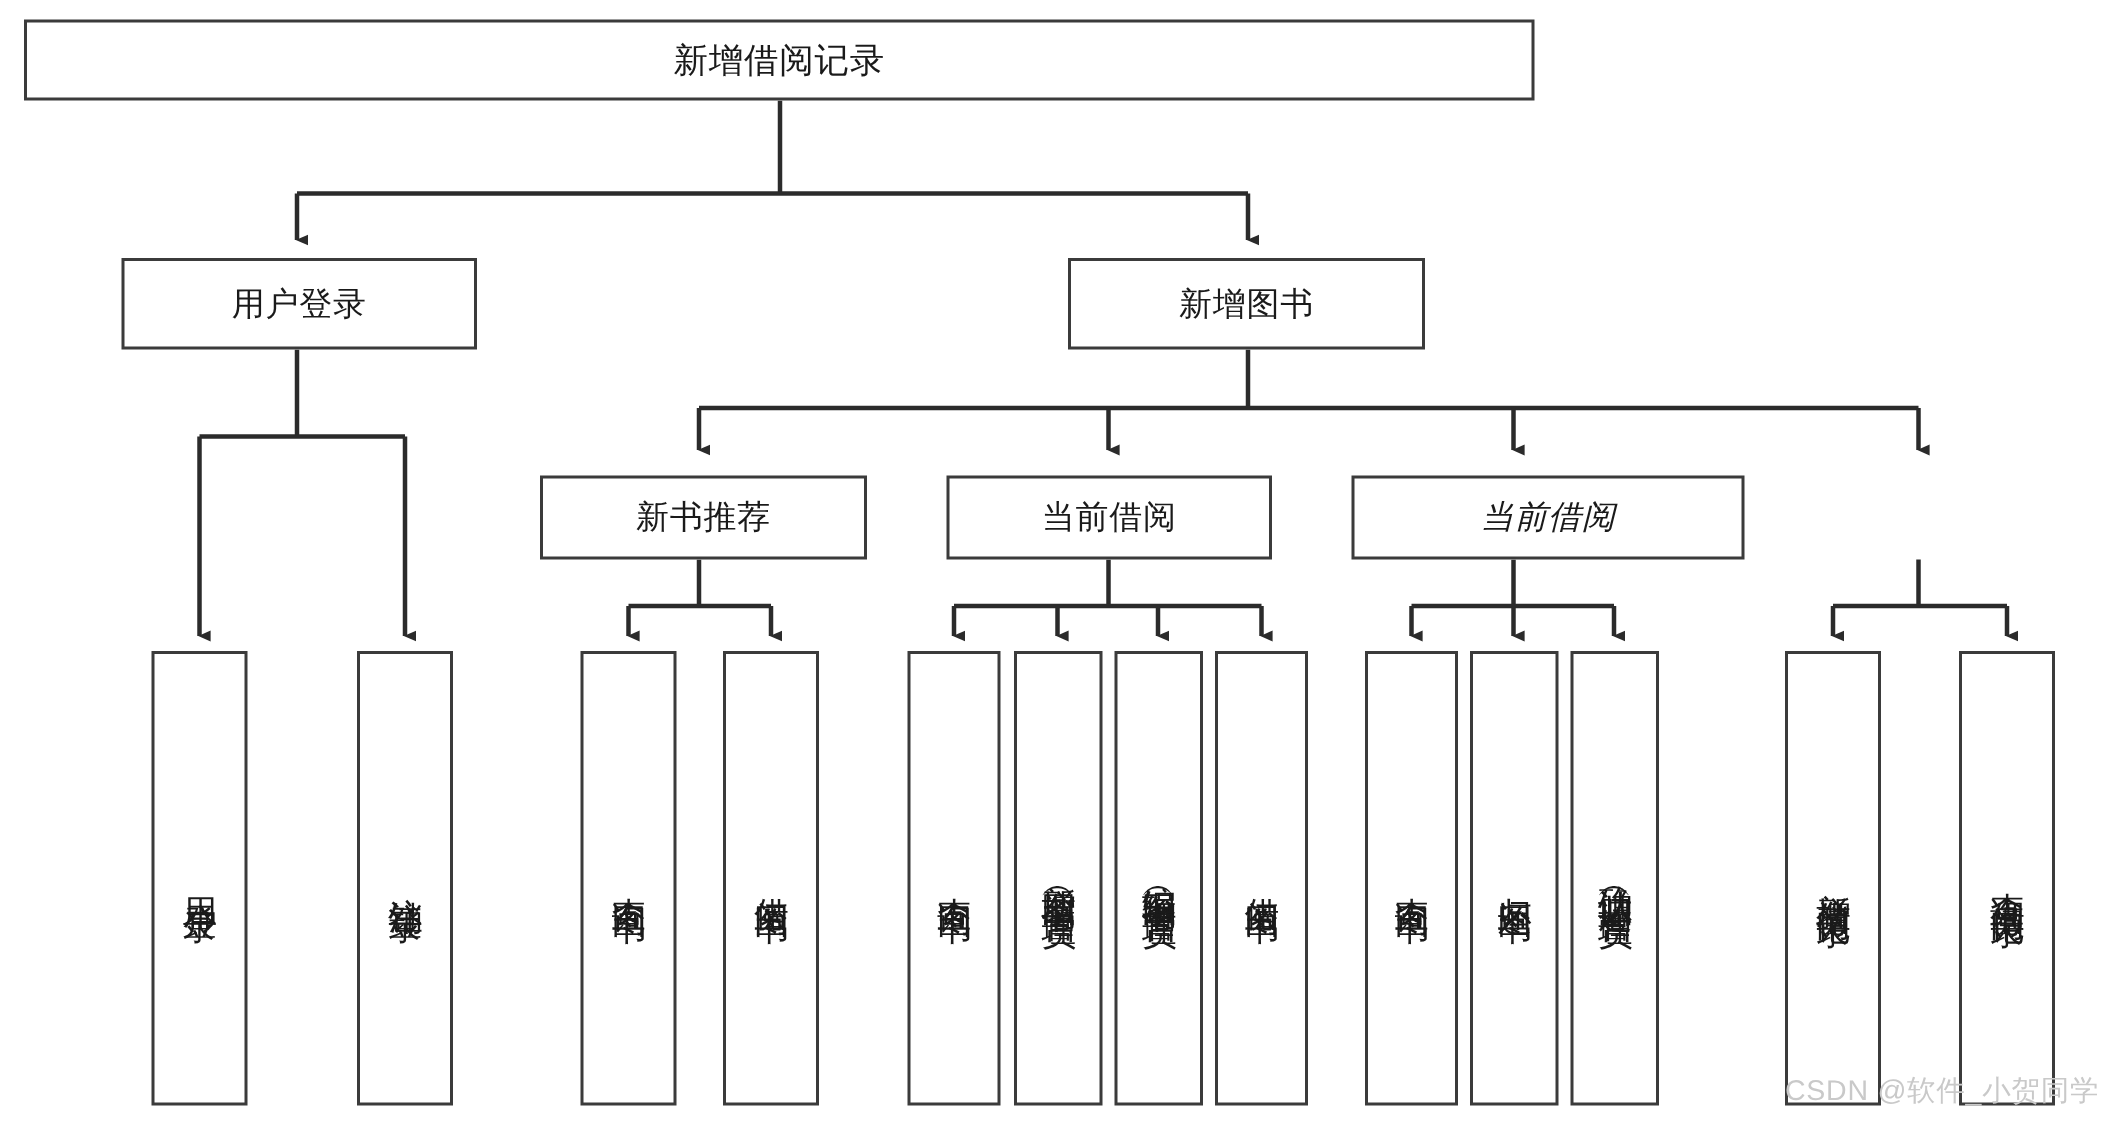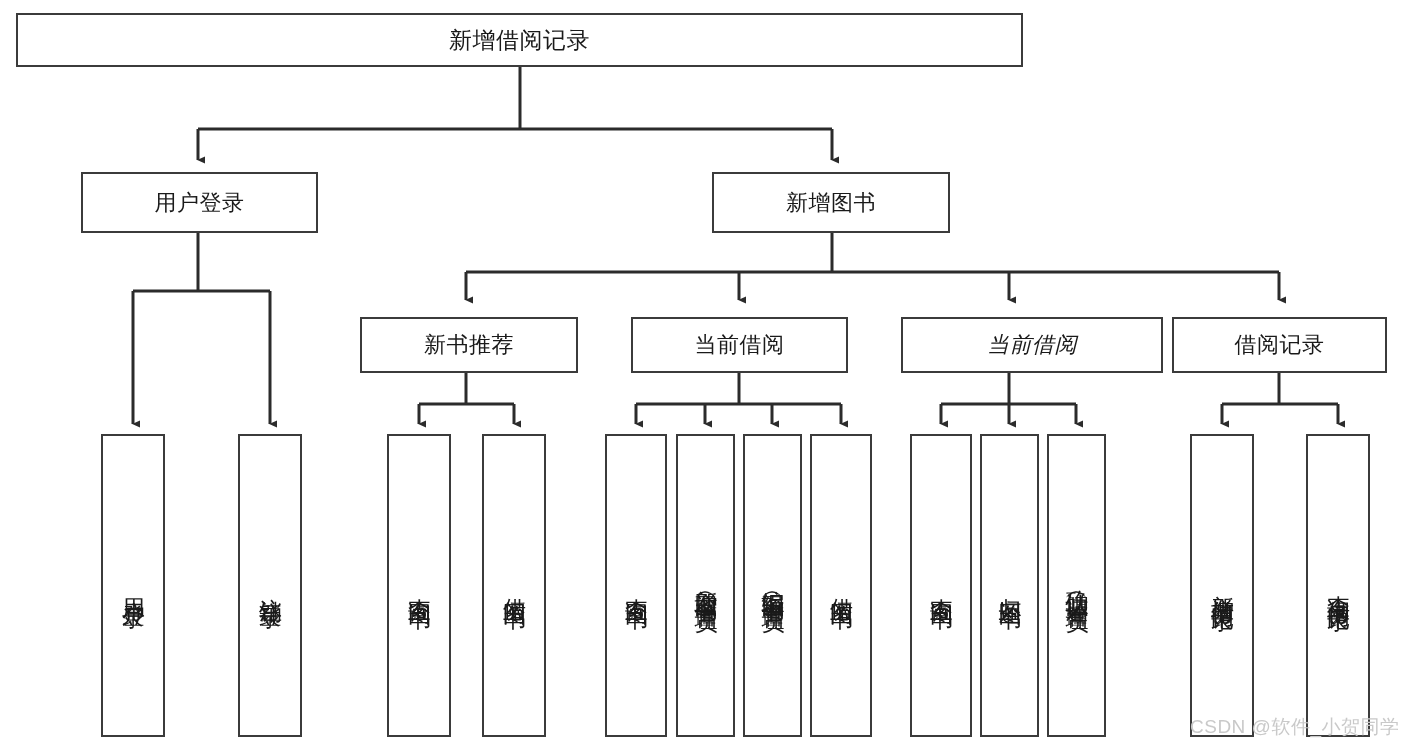--- a/index.html
+++ b/index.html
@@ -144,23 +144,20 @@
   </div>
 
   <div class="node horiz" style="left:631px; top:317px; width:217px; height:56px;">
     <span class="lbl">当前借阅</span>
   </div>
 
   <div class="node horiz" style="left:901px; top:317px; width:262px; height:56px;font-style:italic;">
     <span class="lbl">当前借阅</span>
   </div>
 
-  <div class="node horiz" style="left:1172px; top:317px; width:215px; height:56px;">
-    <span class="lbl">借阅记录</span>
-  </div>
 
   <div class="node vert" style="left:101px; top:434px; width:64px; height:303px;">
     <span class="lbl">用户登录</span>
   </div>
 
   <div class="node vert" style="left:238px; top:434px; width:64px; height:303px;">
     <span class="lbl">注销登录</span>
   </div>
 
   <div class="node vert" style="left:387px; top:434px; width:64px; height:303px;">

